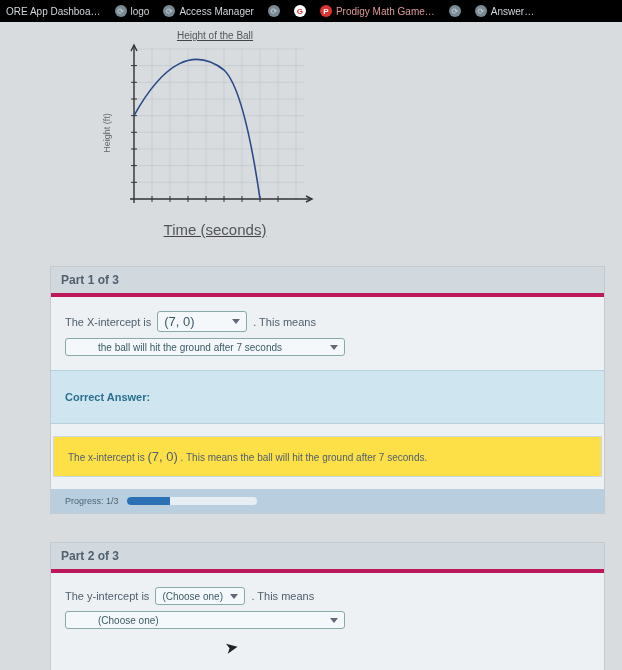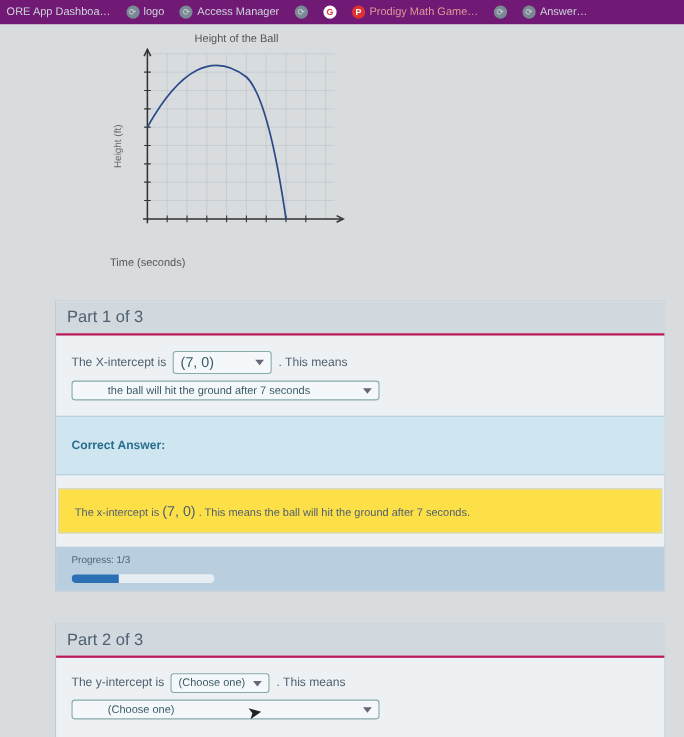--- a/index.html
+++ b/index.html
@@ -6,21 +6,21 @@
   body {
     font-family: Arial, sans-serif;
     background: #d8dcdf;
     width: 622px;
     height: 670px;
     overflow: hidden;
     font-size: 11px;
     color: #444;
   }
   .bookmarks-bar {
-    background: #701a75;
+    background: #000000;
     height: 22px;
     display: flex;
     align-items: center;
     gap: 14px;
     padding: 0 6px;
     color: #cfd6db;
     font-size: 10px;
     white-space: nowrap;
   }
   .bookmarks-bar .bm {
@@ -35,52 +35,55 @@
     border-radius: 50%;
     background: #7a8a94;
     font-size: 8px;
   }
   .content {
     padding: 8px 20px 10px 40px;
   }
   .chart-area {
     width: 230px;
     margin-left: 60px;
+    text-decoration: underline;
   }
   .chart-title {
     text-align: center;
     font-size: 10px;
     color: #555;
     margin-bottom: 2px;
   }
   .chart-svg {
     display: block;
   }
   .axis-label-y {
     font-size: 9px;
     fill: #666;
   }
   .axis-label-x {
-    font-size: 10px;
+    text-align: center;
+    font-size: 15px;
     color: #555;
-    margin-top: 16px;
+    margin-top: 3px;
   }
   .panel {
     margin-left: 10px;
     margin-top: 28px;
     width: 555px;
     border: 1px solid #c3cbd1;
     background: #eef1f3;
   }
   .part-header {
     background: #d2d9de;
     padding: 6px 10px;
-    font-size: 15px;
+    font-size: 12px;
     color: #506070;
-    border-bottom: 2px solid #be185d;
+    border-bottom: 4px solid #be185d;
+    font-weight: bold;
   }
   .row {
     padding: 14px 14px;
     display: flex;
     align-items: center;
     gap: 6px;
     flex-wrap: wrap;
     color: #506070;
   }
   .dropdown {
@@ -119,25 +122,24 @@
     padding: 12px 14px;
     background: #fde047;
     border: 1px solid #cdd8de;
     font-size: 10px;
     color: #506070;
   }
   .progress-row {
     background: #b9cede;
     padding: 7px 14px;
     display: flex;
-    align-items: flex-start;
+    align-items: center;
     gap: 8px;
     font-size: 9px;
     color: #4a6579;
-    flex-direction: column;
   }
   .progress-track {
     width: 130px; height: 8px;
     background: #e7eef3;
     border-radius: 4px;
     overflow: hidden;
   }
   .progress-fill {
     height: 100%;
     background: #2b6fb5;

